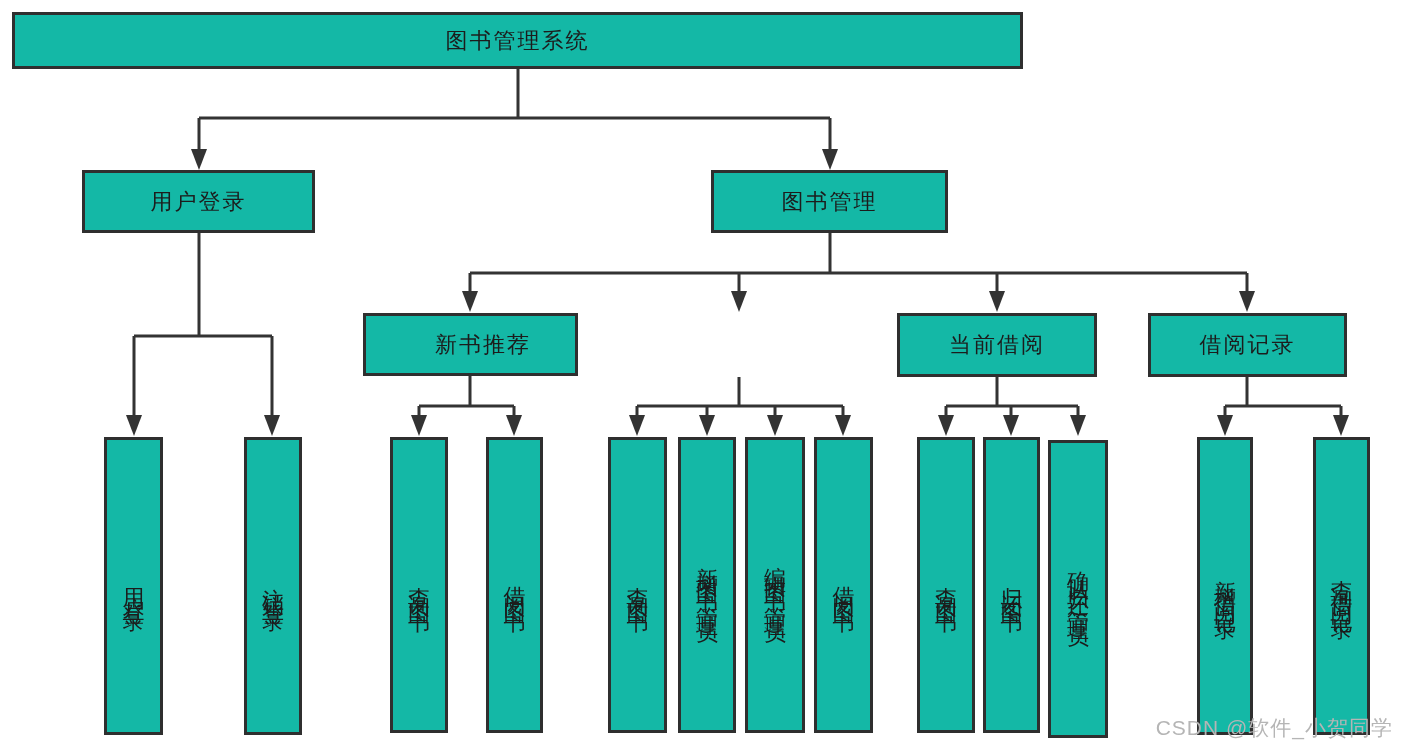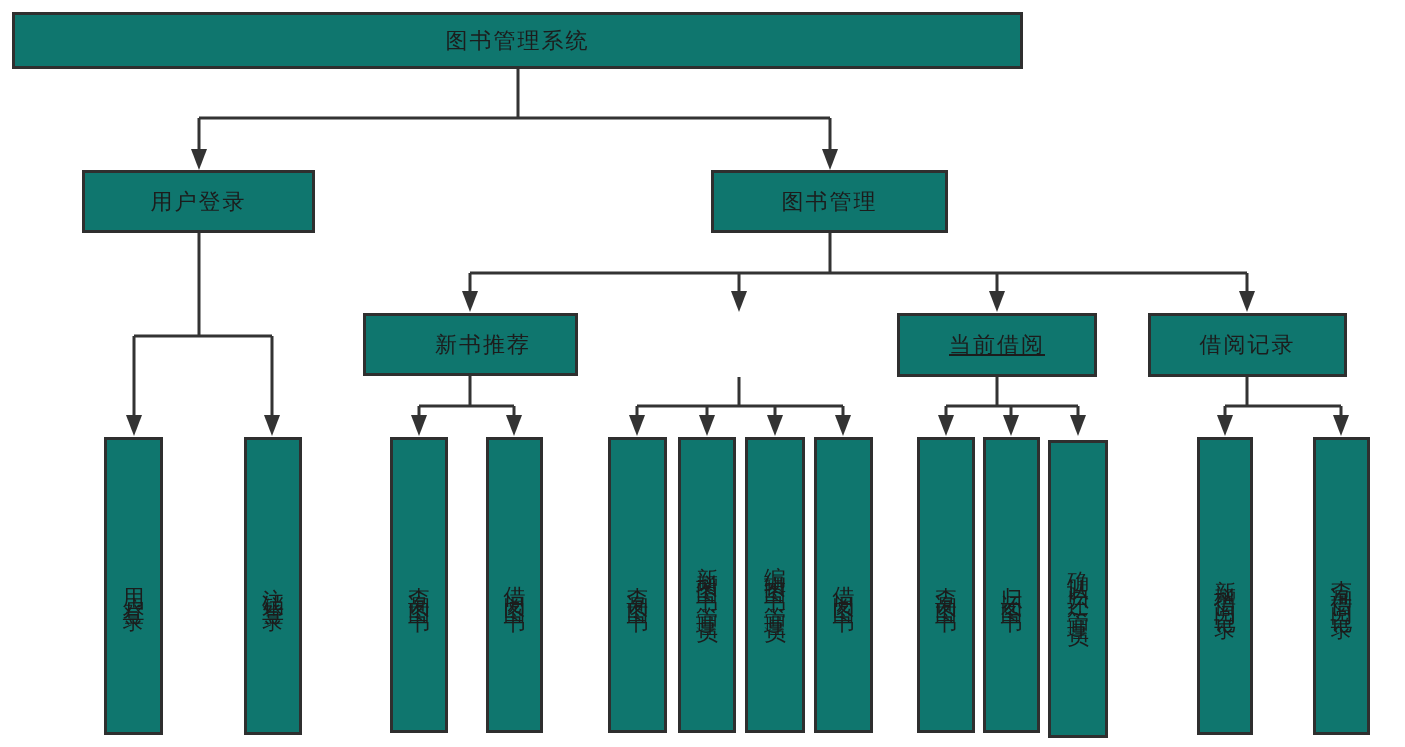--- a/index.html
+++ b/index.html
@@ -34,21 +34,21 @@
     stroke-width: 3;
     fill: none;
   }
   .connectors .arrow {
     fill: var(--line, #333333);
     stroke: none;
   }
   .node {
     position: absolute;
     box-sizing: border-box;
-    background: #0f766e;
+    background: #14b8a6;
     border: 3px solid var(--box_border, #2f2f2f);
     display: flex;
     align-items: center;
     justify-content: center;
     color: var(--text, #1c1c1c);
   }
   .node.h span {
     font-size: 22px;
     letter-spacing: 2px;
     white-space: nowrap;
@@ -119,21 +119,21 @@
   <div class="node h" style="left:82px; top:170px; width:233px; height:63px;">
     <span>用户登录</span>
   </div>
   <div class="node h" style="left:711px; top:170px; width:237px; height:63px;">
     <span>图书管理</span>
   </div>
 
   <div class="node h" style="left:363px; top:313px; width:215px; height:63px;padding-left:25px;">
     <span>新书推荐</span>
   </div>
-  <div class="node h" style="left:897px; top:313px; width:200px; height:64px;text-decoration:underline;">
+  <div class="node h" style="left:897px; top:313px; width:200px; height:64px;">
     <span>当前借阅</span>
   </div>
   <div class="node h" style="left:1148px; top:313px; width:199px; height:64px;">
     <span>借阅记录</span>
   </div>
 
   <div class="node v" style="left:104px; top:437px; width:59px; height:298px;">
     <span>用户登录</span>
   </div>
   <div class="node v" style="left:244px; top:437px; width:58px; height:298px;">
@@ -170,14 +170,15 @@
     <span>确认归还（管理员）</span>
   </div>
 
   <div class="node v" style="left:1197px; top:437px; width:56px; height:298px;">
     <span>新增借阅记录</span>
   </div>
   <div class="node v" style="left:1313px; top:437px; width:57px; height:298px;">
     <span>查询借阅记录</span>
   </div>
 
+  <div class="watermark">CSDN @软件_小贺同学</div>
 
 </div>
 
 </body></html>

